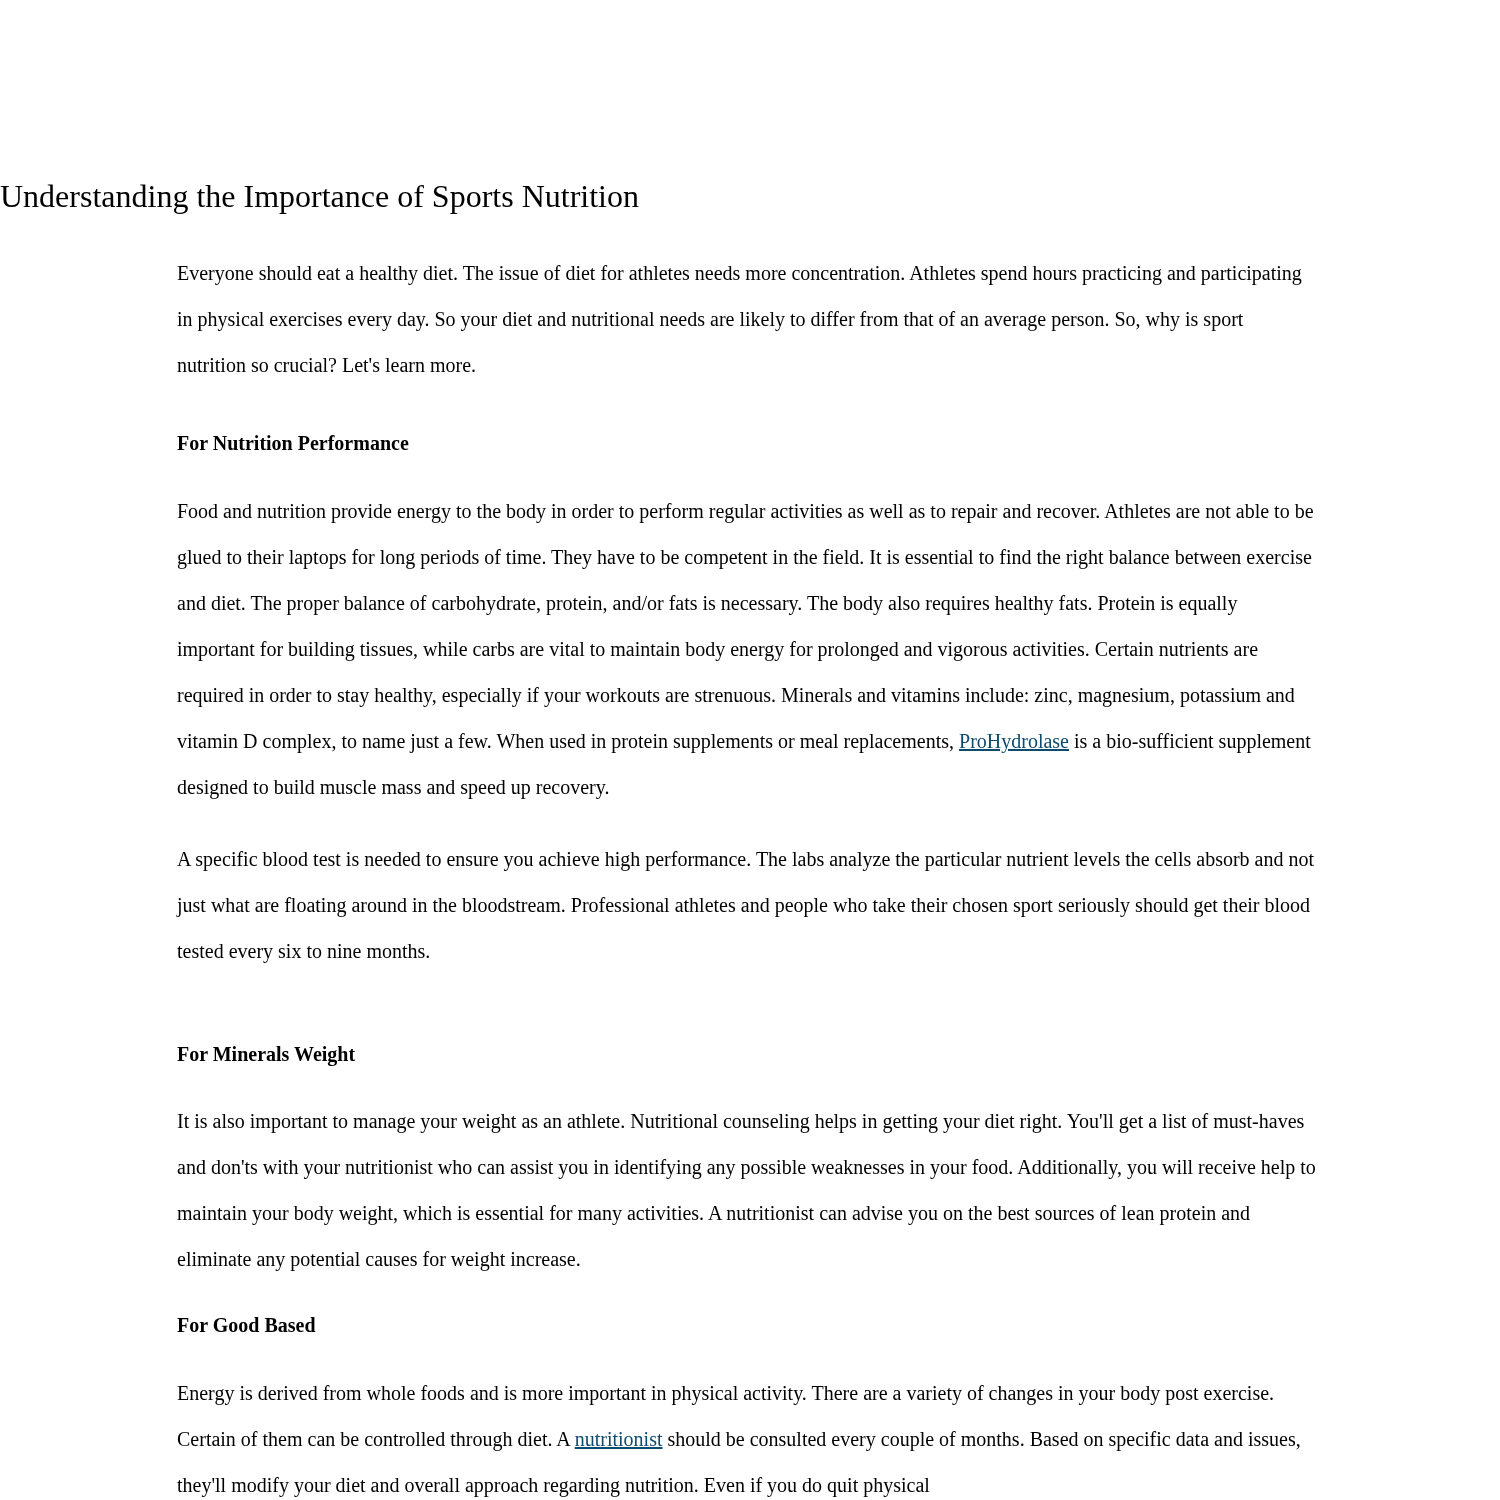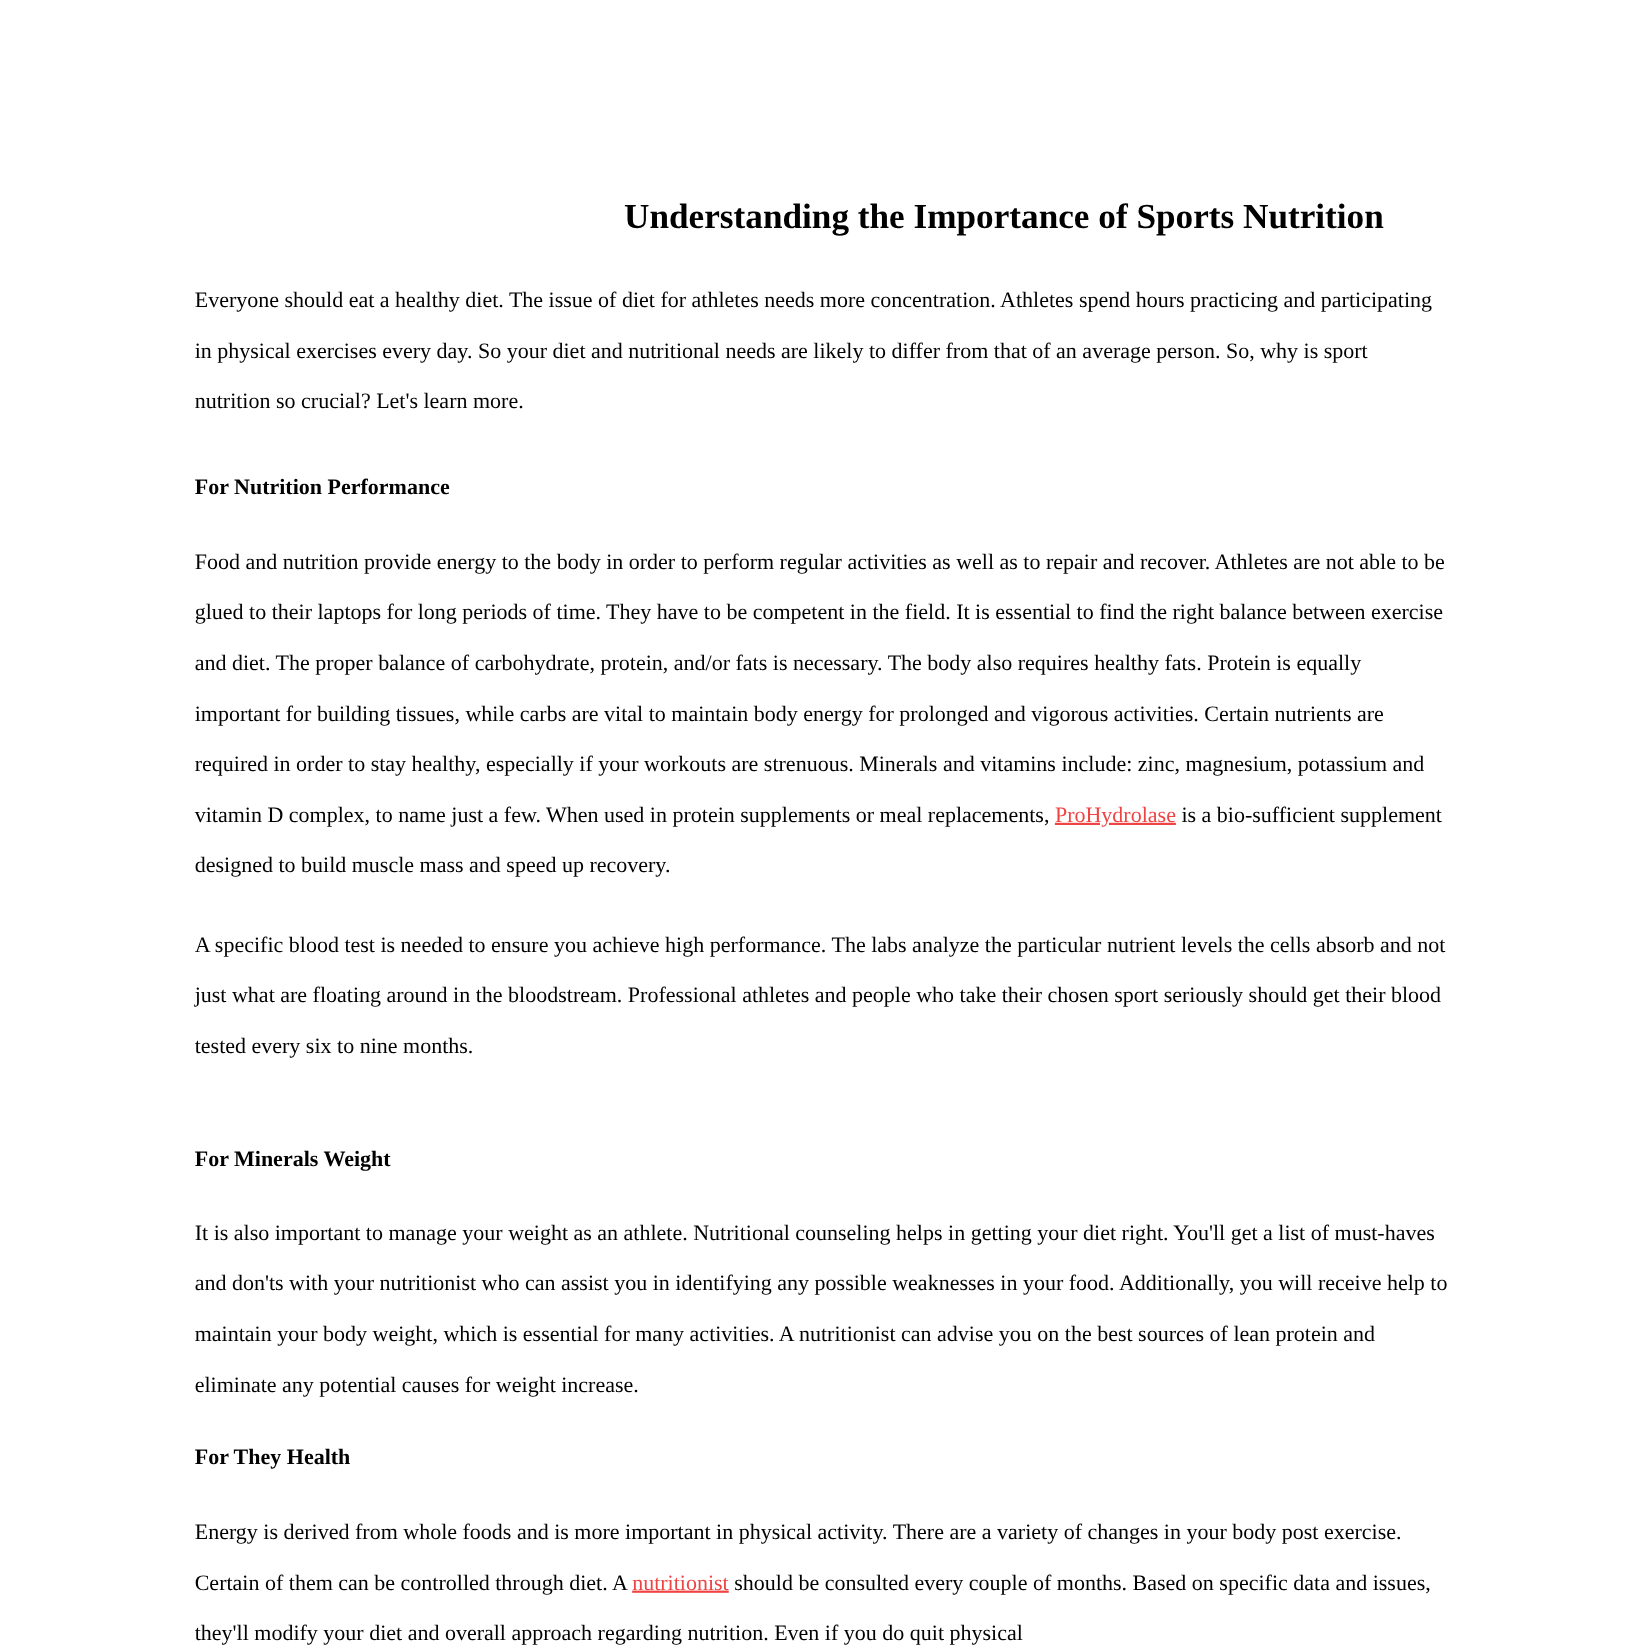--- a/index.html
+++ b/index.html
@@ -3,43 +3,43 @@
   <meta charset="utf-8">
   <style>
     html, body { margin: 0; padding: 0; background: #ffffff; }
     body { width: 1500px; height: 1500px; overflow: hidden; position: relative; }
     .page {
       position: absolute; left: 177px; top: 0; width: 1140px;
       font-family: "Liberation Serif", serif; color: #000;
     }
     h1 {
       position: absolute; top: 176px; left: -177px; width: 1258px; margin: 0;
-      text-align: right; font-size: 32px; font-weight: bold; line-height: 40px;
+      text-align: left; font-size: 32px; font-weight: normal; line-height: 40px;
     }
     .para, .heading {
       position: absolute; left: 0; margin: 0; width: 1140px;
       font-size: 20px; line-height: 46px;
     }
     .heading { font-weight: bold; }
-    a { color: #ef4444; text-decoration: underline; margin-top: 32px; }
+    a { color: #0c4a6e; text-decoration: underline; margin-top: 32px; }
   </style>
 </head>
 <body>
 
 <div class="page">
   <h1>Understanding the Importance of Sports Nutrition</h1>
 
   <p class="para" style="top:250px">Everyone should eat a healthy diet. The issue of diet for athletes needs more concentration. Athletes spend hours practicing and participating in physical exercises every day. So your diet and nutritional needs are likely to differ from that of an average person. So, why is sport nutrition so crucial? Let's learn more.</p>
 
   <p class="heading" style="top:420px">For Nutrition Performance</p>
 
   <p class="para" style="top:488px"><span>Food and nutrition provide energy to the body in order to perform regular activities as well as to repair and recover. Athletes are not able to be glued to their laptops for long periods of time. They have to be competent in the field. It is essential to find the right balance between exercise and diet. The proper balance of carbohydrate, protein, and/or fats is necessary. The body also requires healthy fats. Protein is equally important for building tissues, while carbs are vital to maintain body energy for prolonged and vigorous activities. Certain nutrients are required in order to stay healthy, especially if your workouts are strenuous. Minerals and vitamins include: zinc, magnesium, potassium and vitamin D complex, to name just a few. When used in protein supplements or meal replacements, </span><a href="#">ProHydrolase</a><span> is a bio-sufficient supplement designed to build muscle mass and speed up recovery.</span></p>
 
   <p class="para" style="top:836px">A specific blood test is needed to ensure you achieve high performance. The labs analyze the particular nutrient levels the cells absorb and not just what are floating around in the bloodstream. Professional athletes and people who take their chosen sport seriously should get their blood tested every six to nine months.</p>
 
   <p class="heading" style="top:1031px">For Minerals Weight</p>
 
   <p class="para" style="top:1098px">It is also important to manage your weight as an athlete. Nutritional counseling helps in getting your diet right. You'll get a list of must-haves and don'ts with your nutritionist who can assist you in identifying any possible weaknesses in your food. Additionally, you will receive help to maintain your body weight, which is essential for many activities. A nutritionist can advise you on the best sources of lean protein and eliminate any potential causes for weight increase.</p>
 
-  <p class="heading" style="top:1302px">For They Health</p>
+  <p class="heading" style="top:1302px">For Good Based</p>
 
   <p class="para" style="top:1370px"><span>Energy is derived from whole foods and is more important in physical activity. There are a variety of changes in your body post exercise. Certain of them can be controlled through diet. A </span><a href="#">nutritionist</a><span> should be consulted every couple of months. Based on specific data and issues, they'll modify your diet and overall approach regarding nutrition. Even if you do quit physical</span></p>
 </div>
 
 </body></html>

